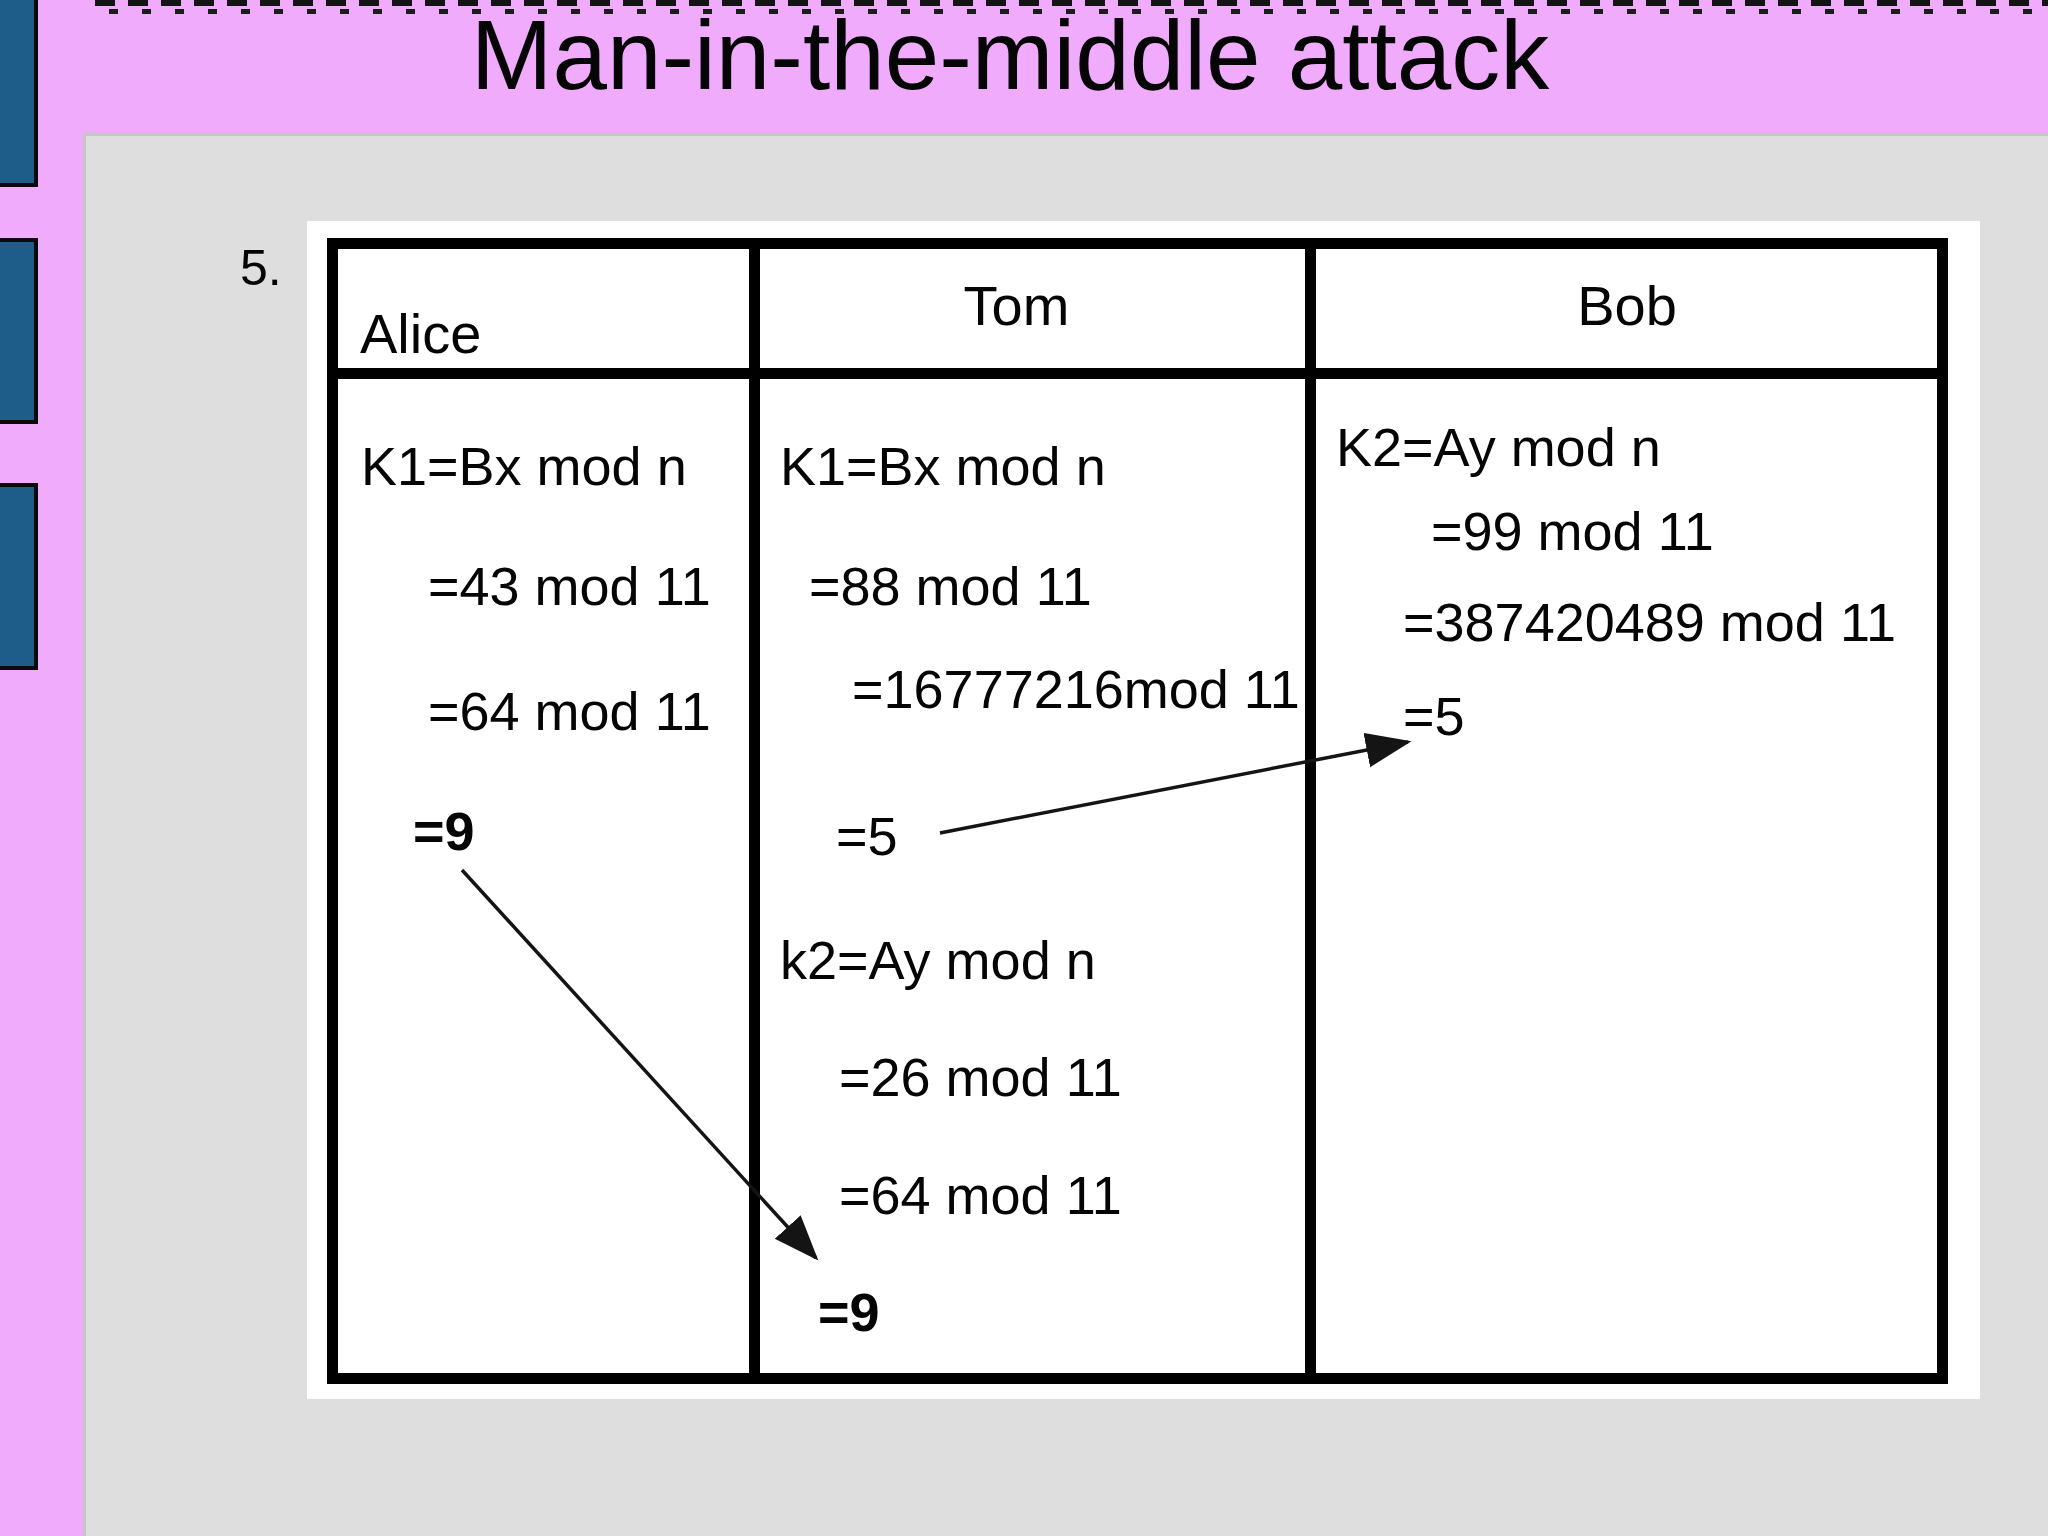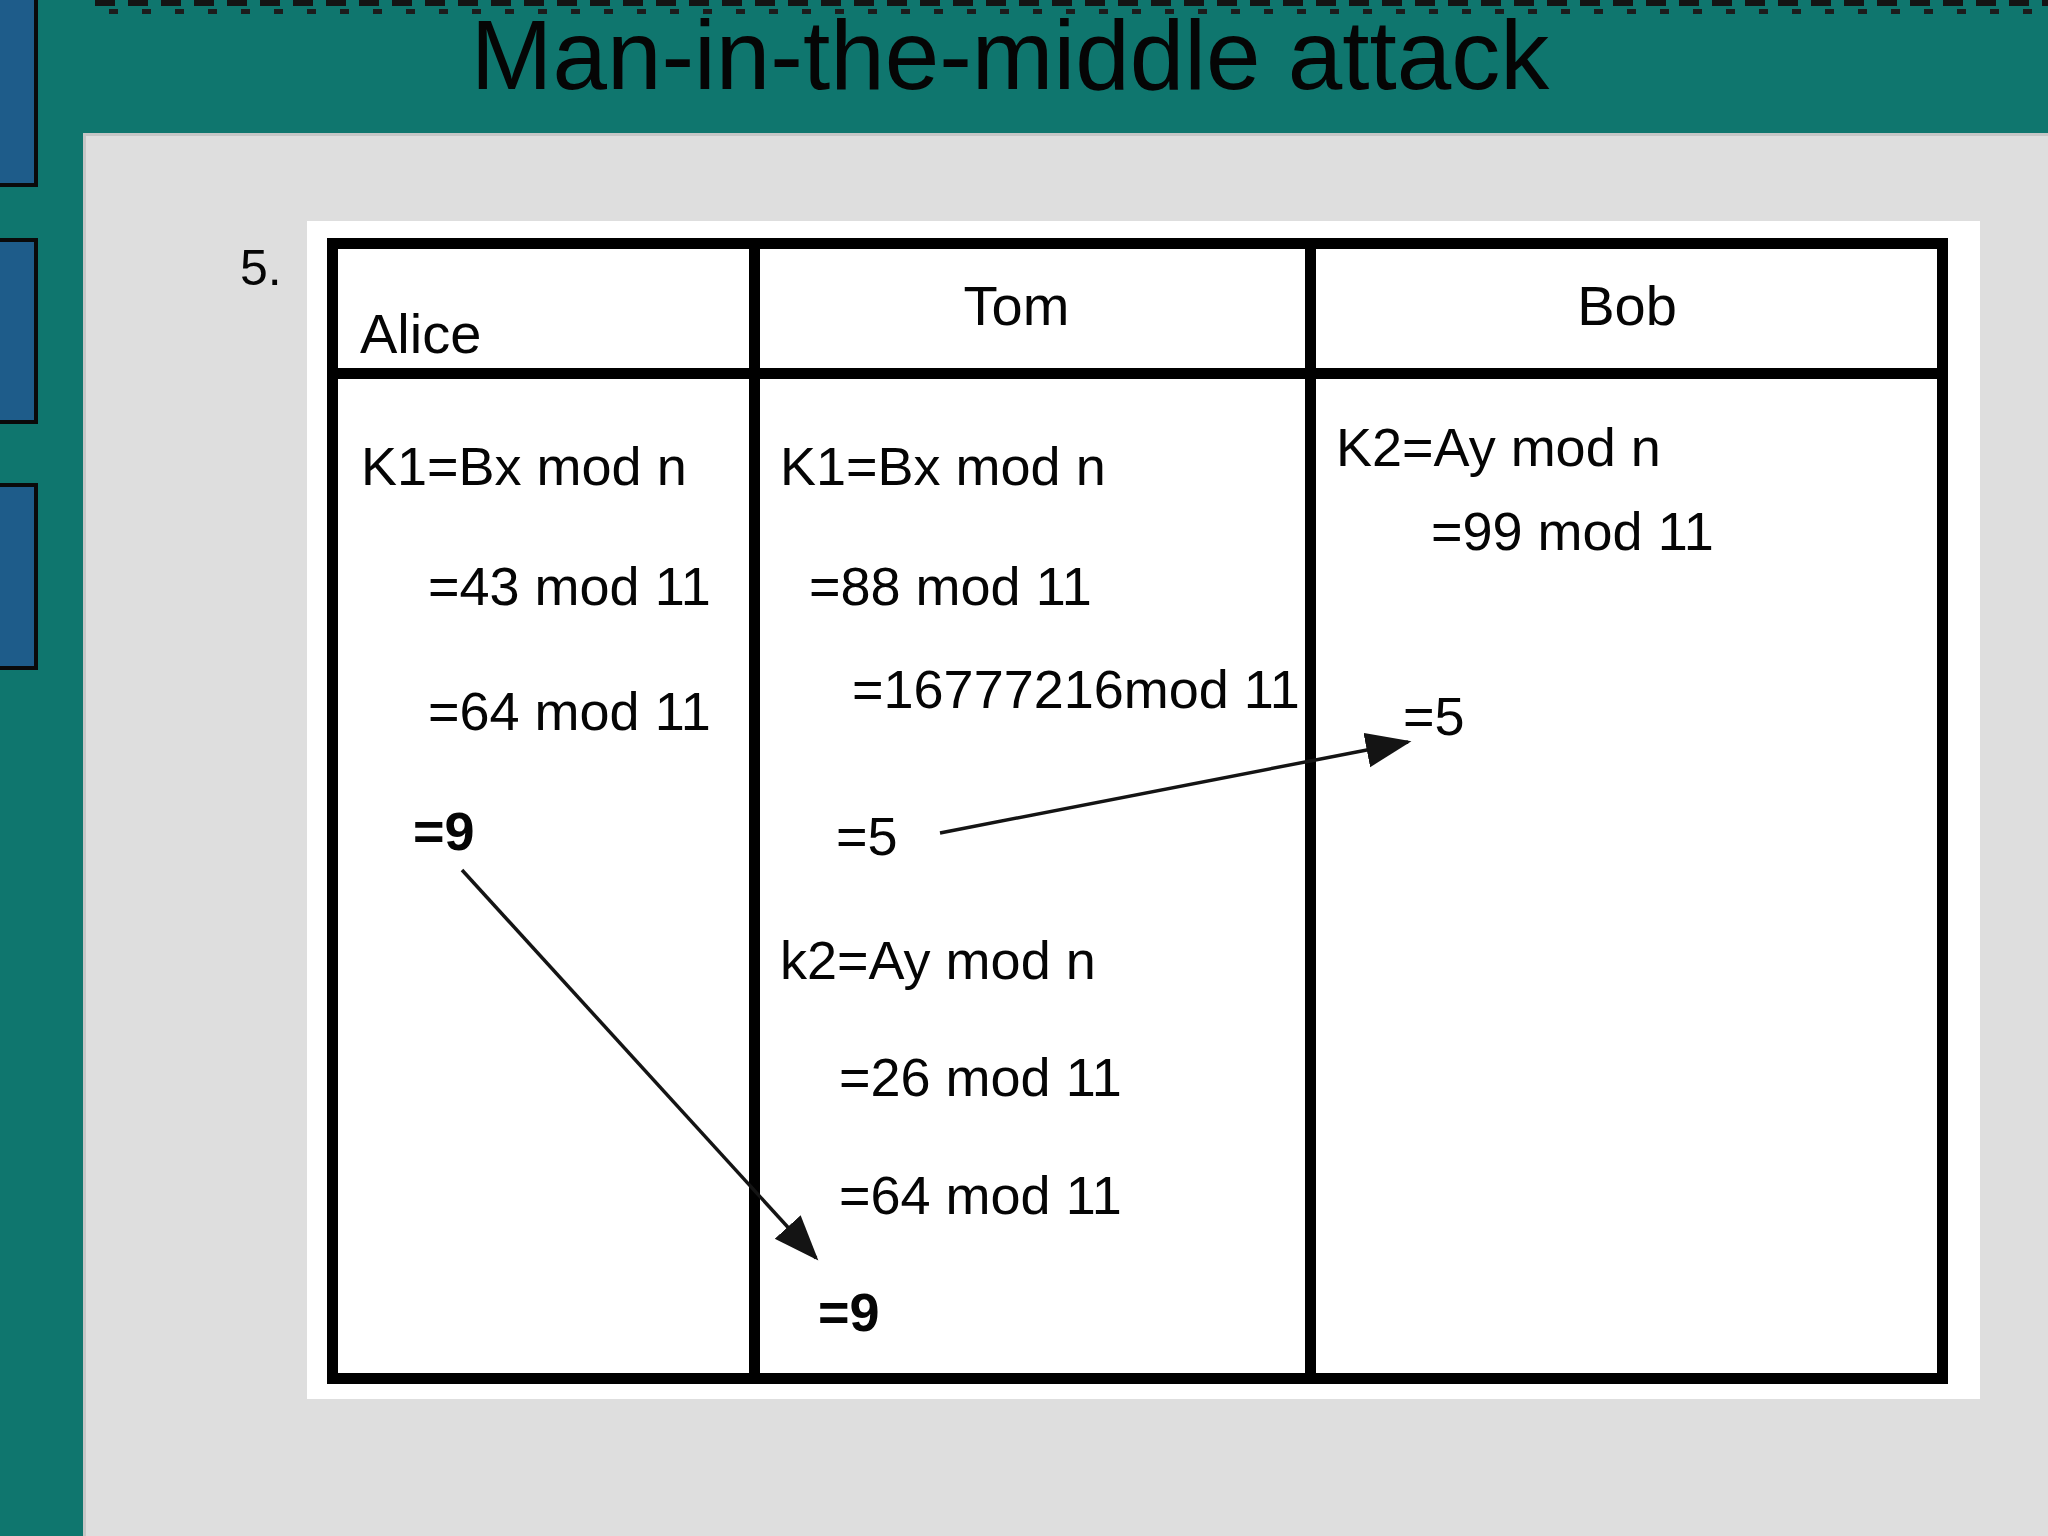--- a/index.html
+++ b/index.html
@@ -1,20 +1,20 @@
 <!DOCTYPE html>
 <html><head>
 <meta charset="utf-8">
 <style>
   html,body{margin:0;padding:0;background:#ffffff;}
   #screen{
     position:relative;
     width:2048px;height:1536px;
     overflow:hidden;
-    background:#0f766e;
+    background:#f0abfc;
     font-family:"Liberation Sans", sans-serif;
     color:#000;
   }
   
   .dash-row-1{
     position:absolute;left:95px;top:0;width:1953px;height:6px;
     background:repeating-linear-gradient(90deg,#141414 0 20px,transparent 20px 33px);
   }
   .dash-row-2{
     position:absolute;left:95px;top:9px;width:1953px;height:5px;
@@ -109,20 +109,21 @@
   <div class="cell-line" style="left:809px;top:559px;">=88 mod 11</div>
   <div class="cell-line" style="left:852px;top:662px;text-align:center;">=16777216mod 11</div>
   <div class="cell-line" style="left:836px;top:809px;">=5</div>
   <div class="cell-line" style="left:780px;top:933px;">k2=Ay mod n</div>
   <div class="cell-line" style="left:839px;top:1050px;">=26 mod 11</div>
   <div class="cell-line" style="left:839px;top:1168px;">=64 mod 11</div>
   <div class="cell-line bold" style="left:818px;top:1285px;">=9</div>
 
   <div class="cell-line" style="left:1336px;top:420px;">K2=Ay mod n</div>
   <div class="cell-line" style="left:1403px;top:504px;margin-left:28px;">=99 mod 11</div>
+  <div class="cell-line" style="left:1403px;top:595px;">=387420489 mod 11</div>
   <div class="cell-line" style="left:1403px;top:689px;">=5</div>
 
   <svg id="arrows-svg" viewBox="0 0 2048 1536">
     <defs>
       <marker id="arrowhead" markerWidth="14" markerHeight="12" refX="12" refY="5" orient="auto" markerUnits="strokeWidth">
         <path d="M0,0 L13,5 L0,10 z" fill="#141414"></path>
       </marker>
     </defs>
   <line x1="940" y1="833" x2="1408" y2="742" stroke="#141414" stroke-width="3.5" marker-end="url(#arrowhead)"></line>
       <line x1="462" y1="870" x2="816" y2="1258" stroke="#141414" stroke-width="3.5" marker-end="url(#arrowhead)"></line>

